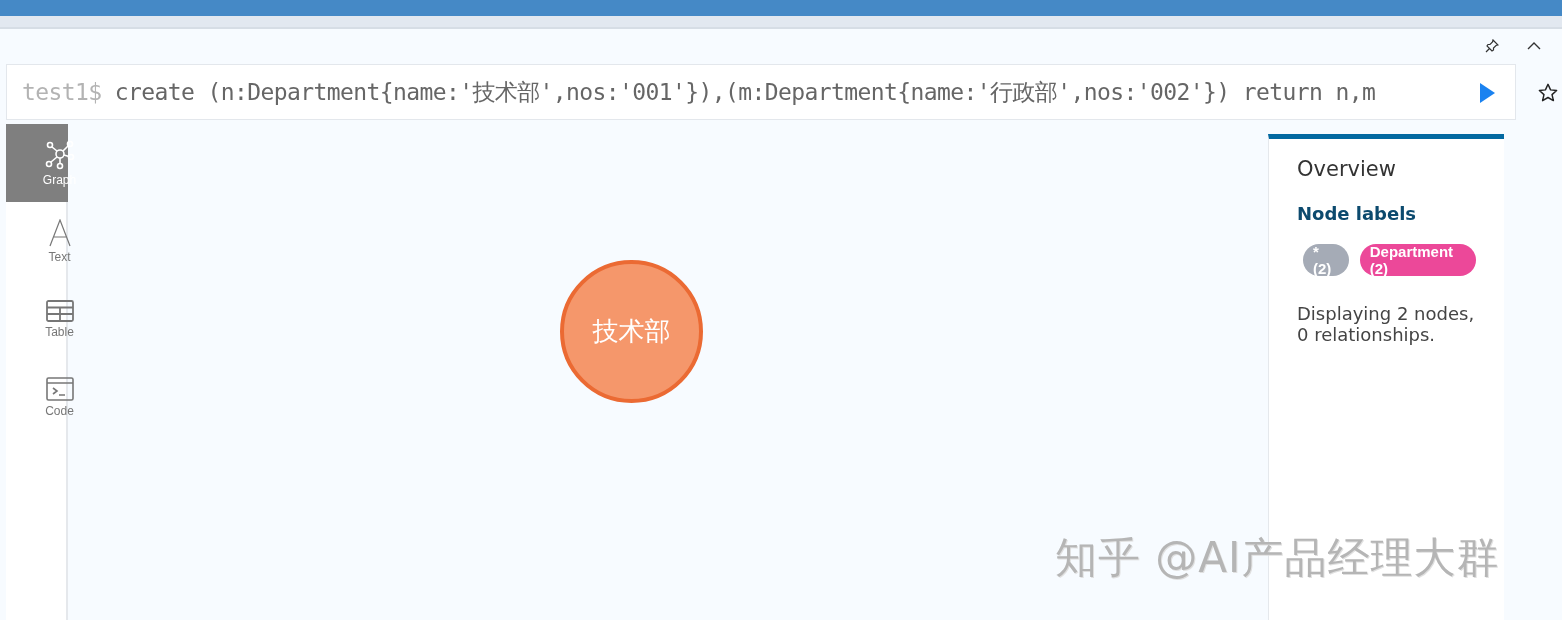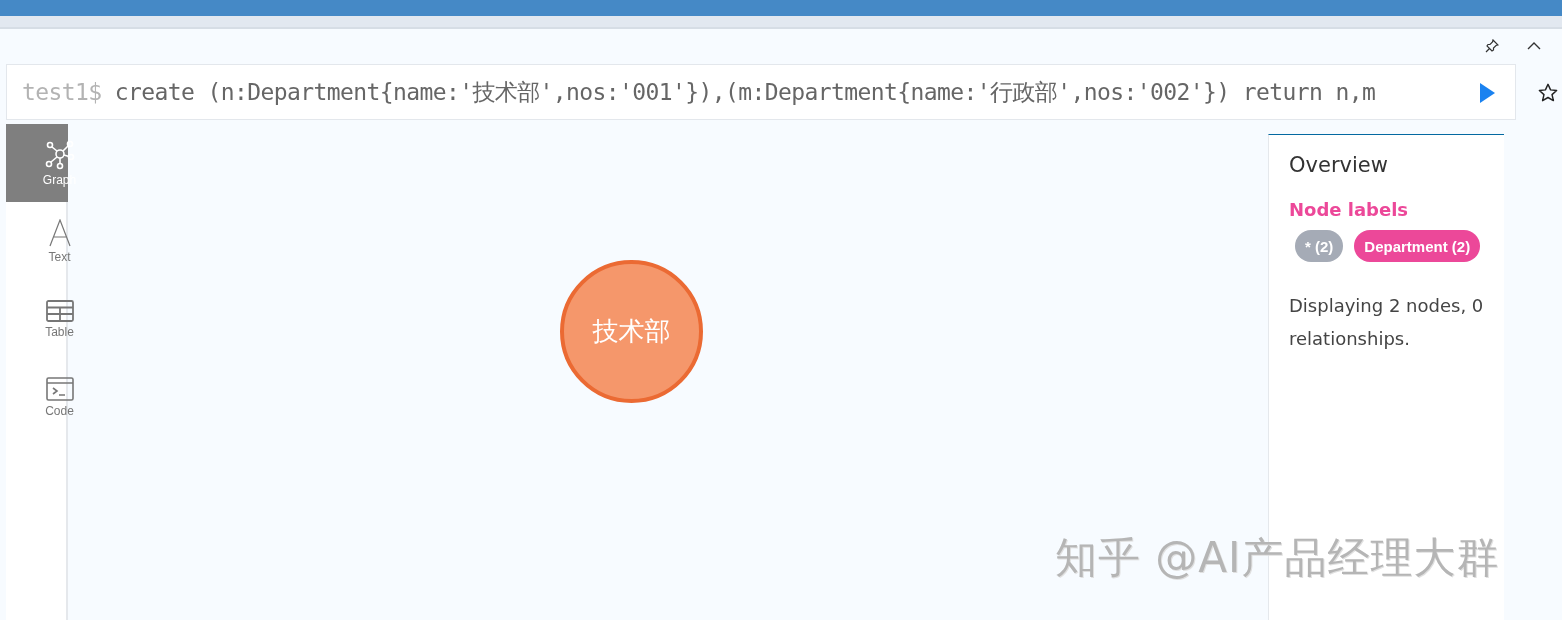--- a/index.html
+++ b/index.html
@@ -19,28 +19,28 @@
     .star-btn { position: absolute; left: 1537px; top: 82px; width: 22px; height: 22px; cursor: pointer; }
 
     .sidebar { position: absolute; left: 6px; top: 124px; width: 62px; height: 496px; background: #ffffff; border-right: 2px solid #e5e8ec; }
     .side-item { width: 62px; height: 78px; display: flex; flex-direction: column; align-items: center; justify-content: center; color: #777; font-size: 12px; cursor: pointer; gap: 3px; padding-left: 45px; }
     .side-item.active { background: #7f7f7f; color: #fff; }
     .side-item svg { display: block; }
 
     .canvas { position: absolute; left: 70px; top: 124px; width: 1198px; height: 496px; }
     .node { position: absolute; border-radius: 50%; background: #f5976b; border: 4px solid #eb6a33; display: flex; align-items: center; justify-content: center; color: #fff; font-size: 26px; cursor: pointer; font-family: "DejaVu Sans", sans-serif; }
 
-    .overview { position: absolute; left: 1268px; top: 134px; width: 236px; height: 486px; background: #ffffff; border-left: 1px solid #e5e8ec; border-top: 1px solid #0369a1; padding: 18px 20px; }
+    .overview { position: absolute; left: 1268px; top: 134px; width: 236px; height: 486px; background: #ffffff; border-left: 1px solid #e5e8ec; border-top: 5px solid #0369a1; padding: 18px 28px; }
     .overview .title { font-size: 21px; color: #333; font-family: "DejaVu Sans", sans-serif; font-weight: normal; margin-bottom: 22px; }
-    .overview .section { font-size: 18px; font-weight: bold; color: #ec4899; font-family: "DejaVu Sans", sans-serif; margin-bottom: 10px; }
+    .overview .section { font-size: 18px; font-weight: bold; color: #0c4a6e; font-family: "DejaVu Sans", sans-serif; margin-bottom: 20px; }
     .chips { display: flex; gap: 11px; padding-left: 6px; margin-bottom: 27px; }
     .chip { height: 32px; border-radius: 16px; color: #fff; font-weight: bold; font-size: 15px; display: flex; align-items: center; padding: 0 10px; cursor: pointer; }
     .chip.all { background: #a5abb6; }
     .chip.dept { background: #ec4899; }
-    .overview .desc { font-size: 18px; color: #444; line-height: 33px; font-family: "DejaVu Sans", sans-serif; }
+    .overview .desc { font-size: 18px; color: #444; line-height: 21px; font-family: "DejaVu Sans", sans-serif; }
 
     .watermark { position: absolute; left: 1055px; top: 530px; font-size: 42px; color: #b5b5b5; letter-spacing: 1px; white-space: nowrap; font-family: "DejaVu Sans", sans-serif; text-shadow: 1px 1px 0 #e0e0e0; }
   </style>
 </head>
 <body>
 
 <div class="topbar"></div>
 <div class="subbar"></div>
 
 <div class="frame-controls">

